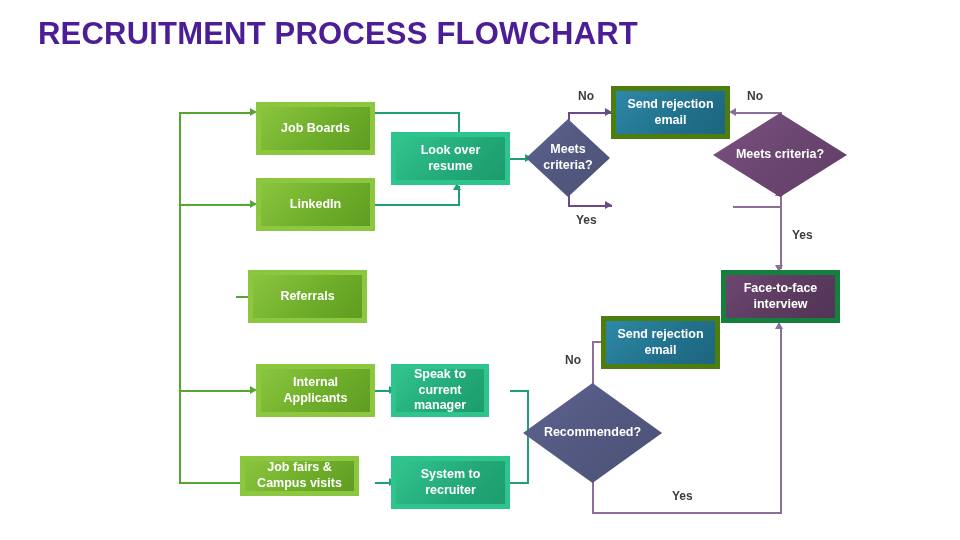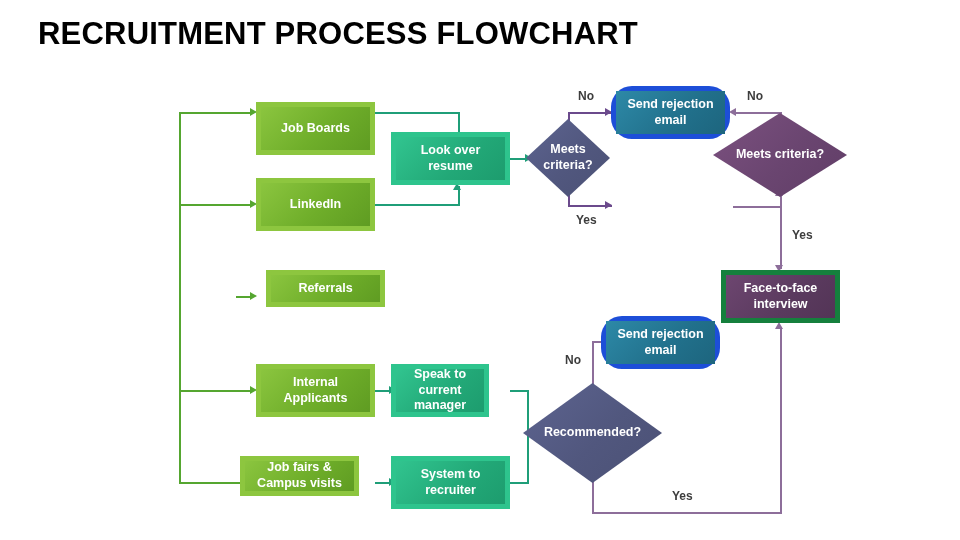--- a/index.html
+++ b/index.html
@@ -10,21 +10,21 @@
     font-family:"Liberation Sans","DejaVu Sans",sans-serif;
     overflow:hidden;
     position:relative;
   }
   #stage{position:absolute;left:0;top:0;width:960px;height:540px;}
 
   
   .title{
     position:absolute;left:38px;top:16px;
     font-size:31px;font-weight:bold;letter-spacing:.2px;
-    color:#000000;white-space:nowrap;
+    color:#4c1d95;white-space:nowrap;
   }
 
   
   .node{
     position:absolute;
     display:flex;align-items:center;justify-content:center;
     text-align:center;
     color:#ffffff;
     font-size:12.5px;font-weight:bold;
     line-height:1.25;
@@ -44,21 +44,21 @@
 
   
   .n-atsbox{background:#4e7a16;}
   .n-atsbox::after{background:linear-gradient(135deg,#5d8f1c 0%,#4a7614 60%,#3f6610 100%);}
 
   
   .n-teal{background:#2ec48d;}
   .n-teal::after{background:linear-gradient(135deg,#31c48f 0%,#22a877 60%,#1d9c6e 100%);}
 
   
-  .n-blue{background:#1d4ed8;border-radius:21px;}
+  .n-blue{background:#4d7c0f;}
   .n-blue::after{background:linear-gradient(135deg,#2d89a7 0%,#21708b 60%,#1d657e 100%);}
 
   
   .n-purple{background:#15803d;}
   .n-purple::after{background:linear-gradient(135deg,#6d4670 0%,#5a3a5e 60%,#533456 100%);}
 
   
   .diamond{
     position:absolute;
     display:flex;align-items:center;justify-content:center;
@@ -189,21 +189,21 @@
 
 
   <div class="node n-green" style="left:256px;top:86px;width:119px;height:53px;margin-top:16px;">
     <span class="lbl">Job Boards</span>
   </div>
 
   <div class="node n-green" style="left:256px;top:178px;width:119px;height:53px;">
     <span class="lbl">LinkedIn</span>
   </div>
 
-  <div class="node n-green" style="left:266px;top:270px;width:119px;height:37px;">
+  <div class="node n-green" style="left:248px;top:270px;width:119px;height:53px;">
     <span class="lbl">Referrals</span>
   </div>
 
   <div class="node n-green" style="left:256px;top:364px;width:119px;height:53px;">
     <span class="lbl">Internal Applicants</span>
   </div>
 
   <div class="node n-green" style="left:240px;top:456px;width:119px;height:40px;">
     <span class="lbl">Job fairs &amp; Campus visits</span>
   </div>

